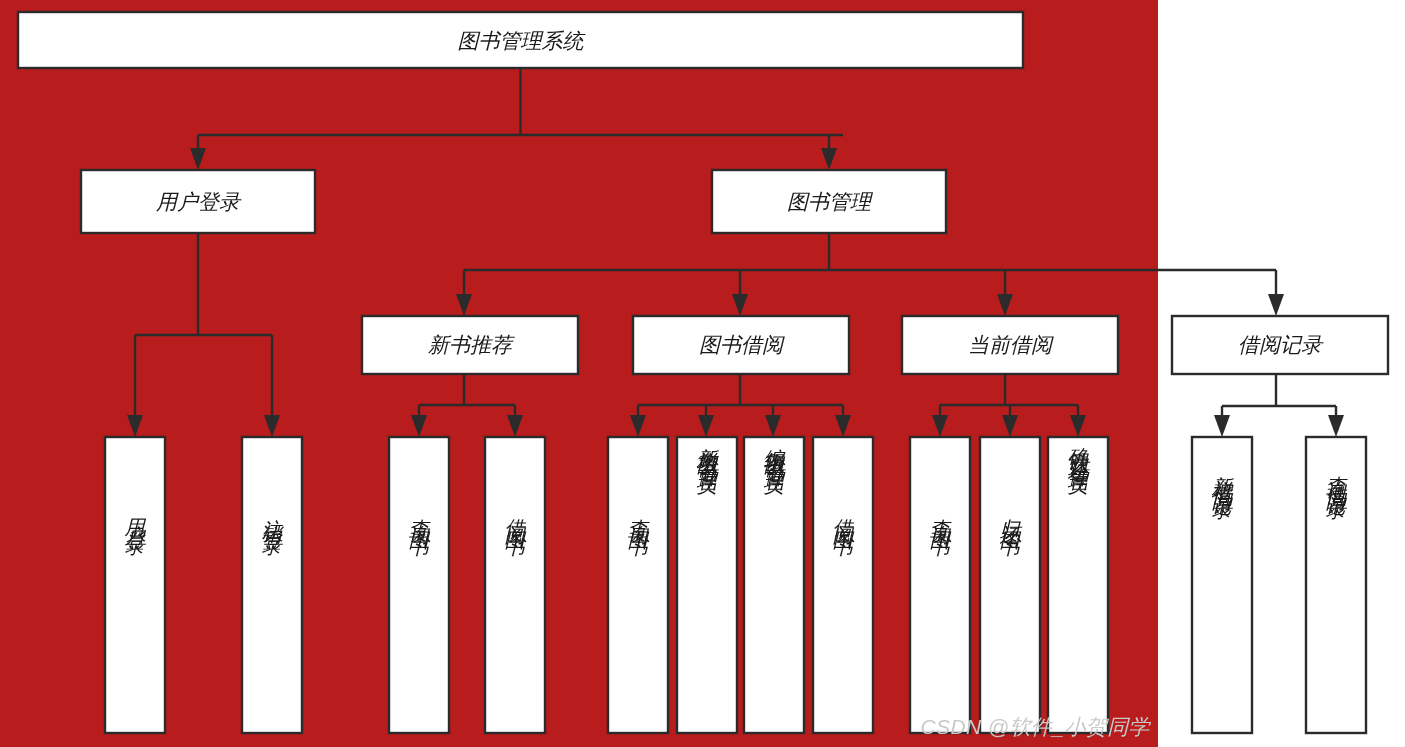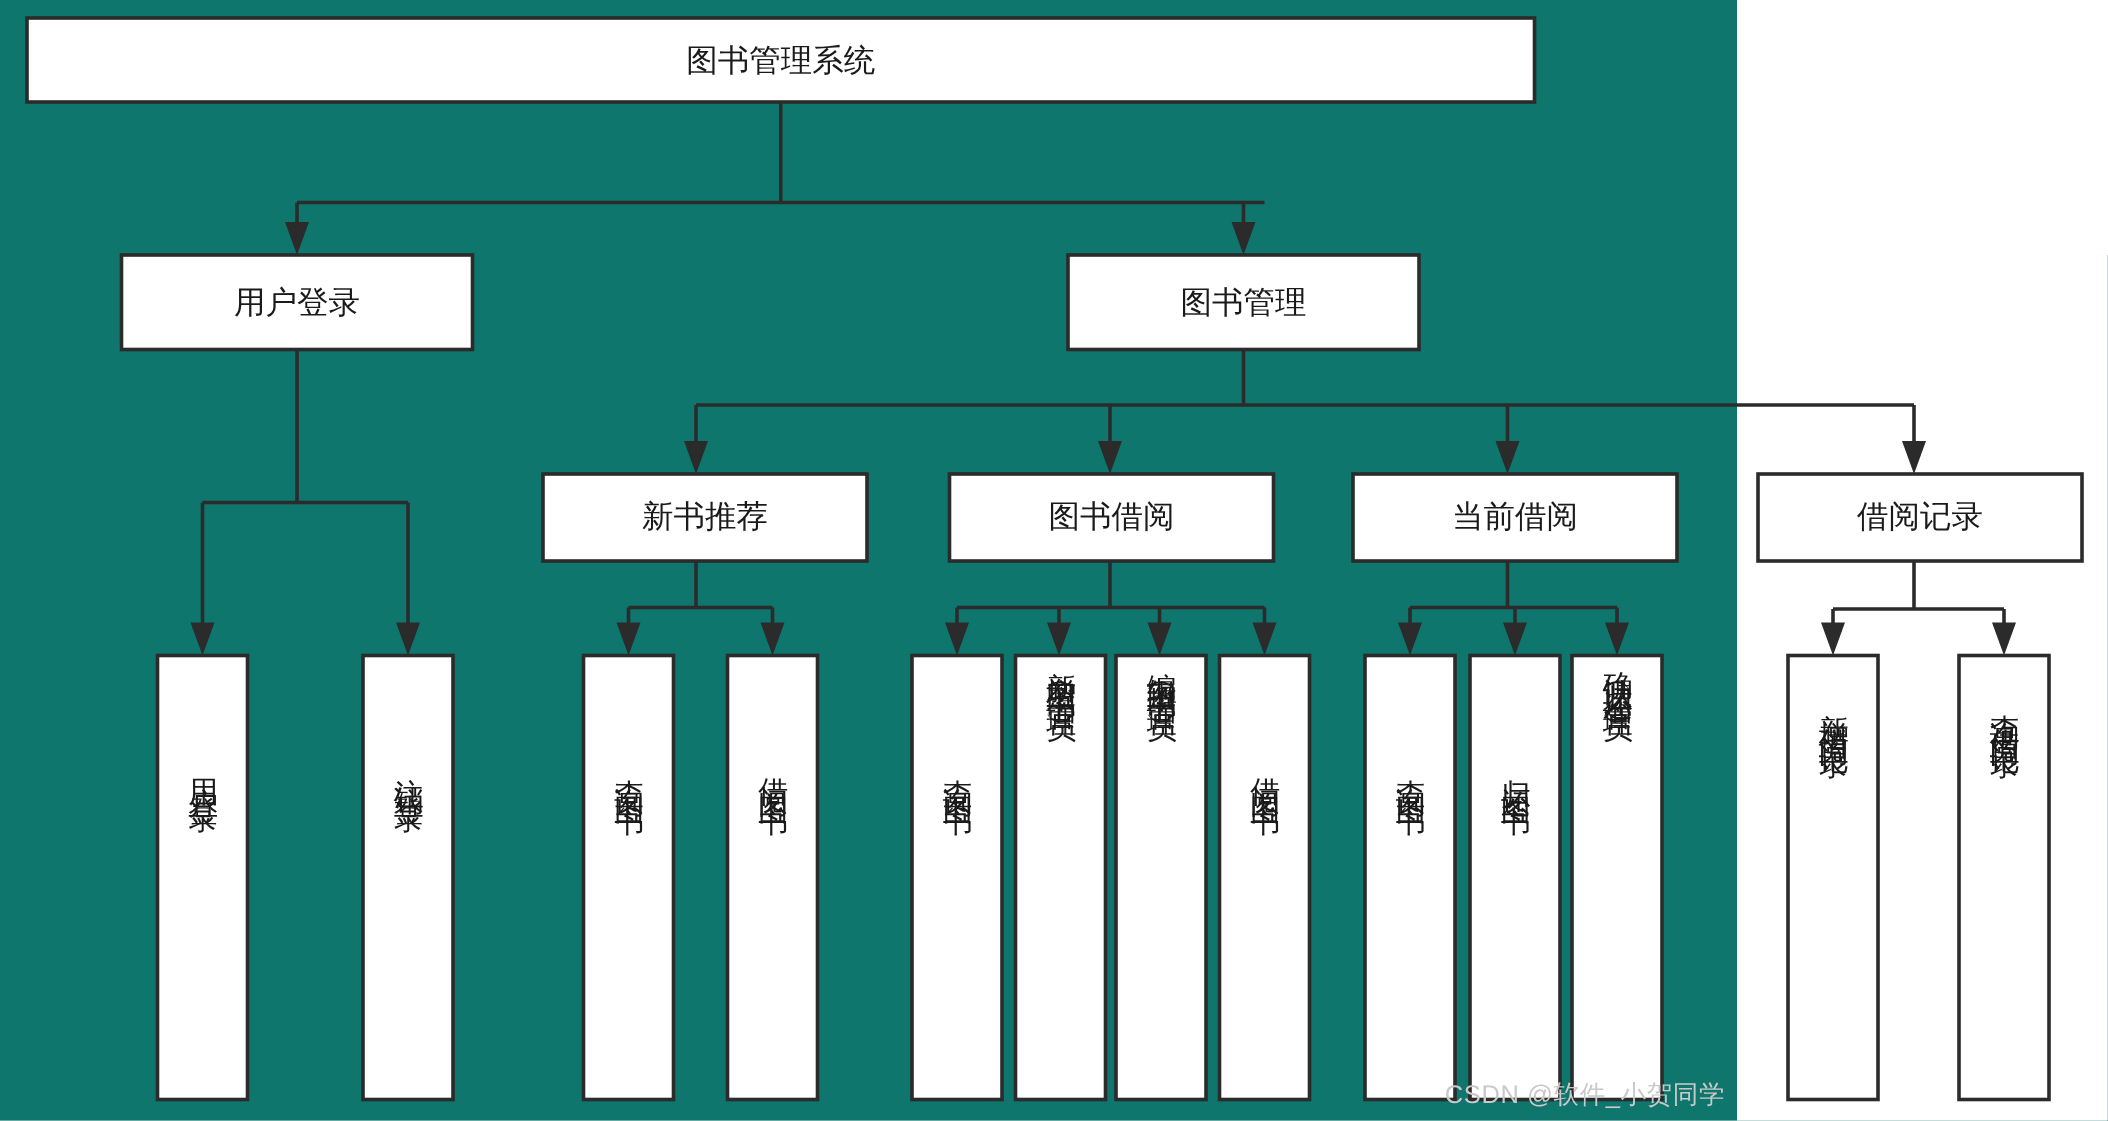--- a/index.html
+++ b/index.html
@@ -11,21 +11,22 @@
     width: 1405px;
     height: 747px;
     font-family: "Liberation Sans", "DejaVu Sans", sans-serif;
     overflow: hidden;
     position: relative;
   }
   #diagram-root {
     position: relative;
     width: 1158px;
     height: 747px;
-    background: #0f766e;
+    background: #b91c1c;
+    font-style: italic;
   }
   svg#tree-svg {
     position: absolute;
     left: 0;
     top: 0;
     width: 1405px;
     height: 747px;
     display: block;
   }
   .node-box {
@@ -54,21 +55,21 @@
     font-family: "Liberation Sans", "DejaVu Sans", sans-serif;
     font-size: 20px;
     fill: #1a1a1a;
     text-anchor: middle;
   }
   .watermark-text {
     position: absolute;
     right: 8px;
     bottom: 6px;
     font-family: "Liberation Sans", "DejaVu Sans", sans-serif;
-    font-size: 17px;
+    font-size: 21px;
     color: #c9c9c9;
     white-space: nowrap;
     letter-spacing: 0.4px;
   }
 </style>
 </head>
 <body>
 
 <div id="diagram-root">
 

